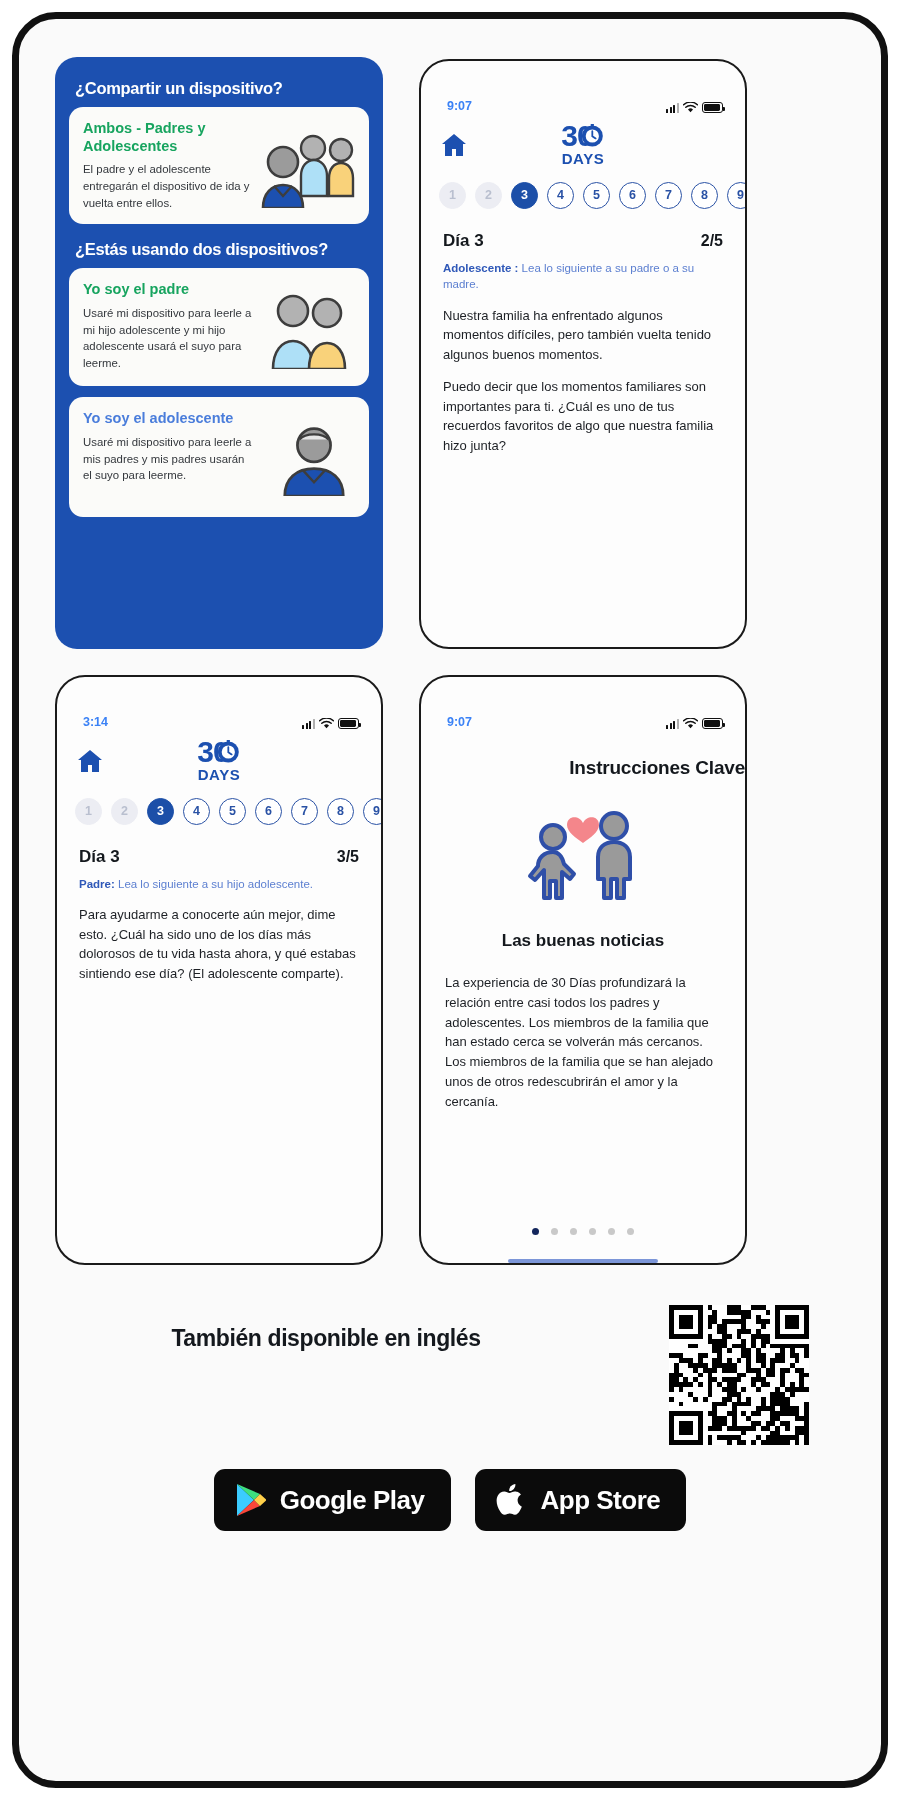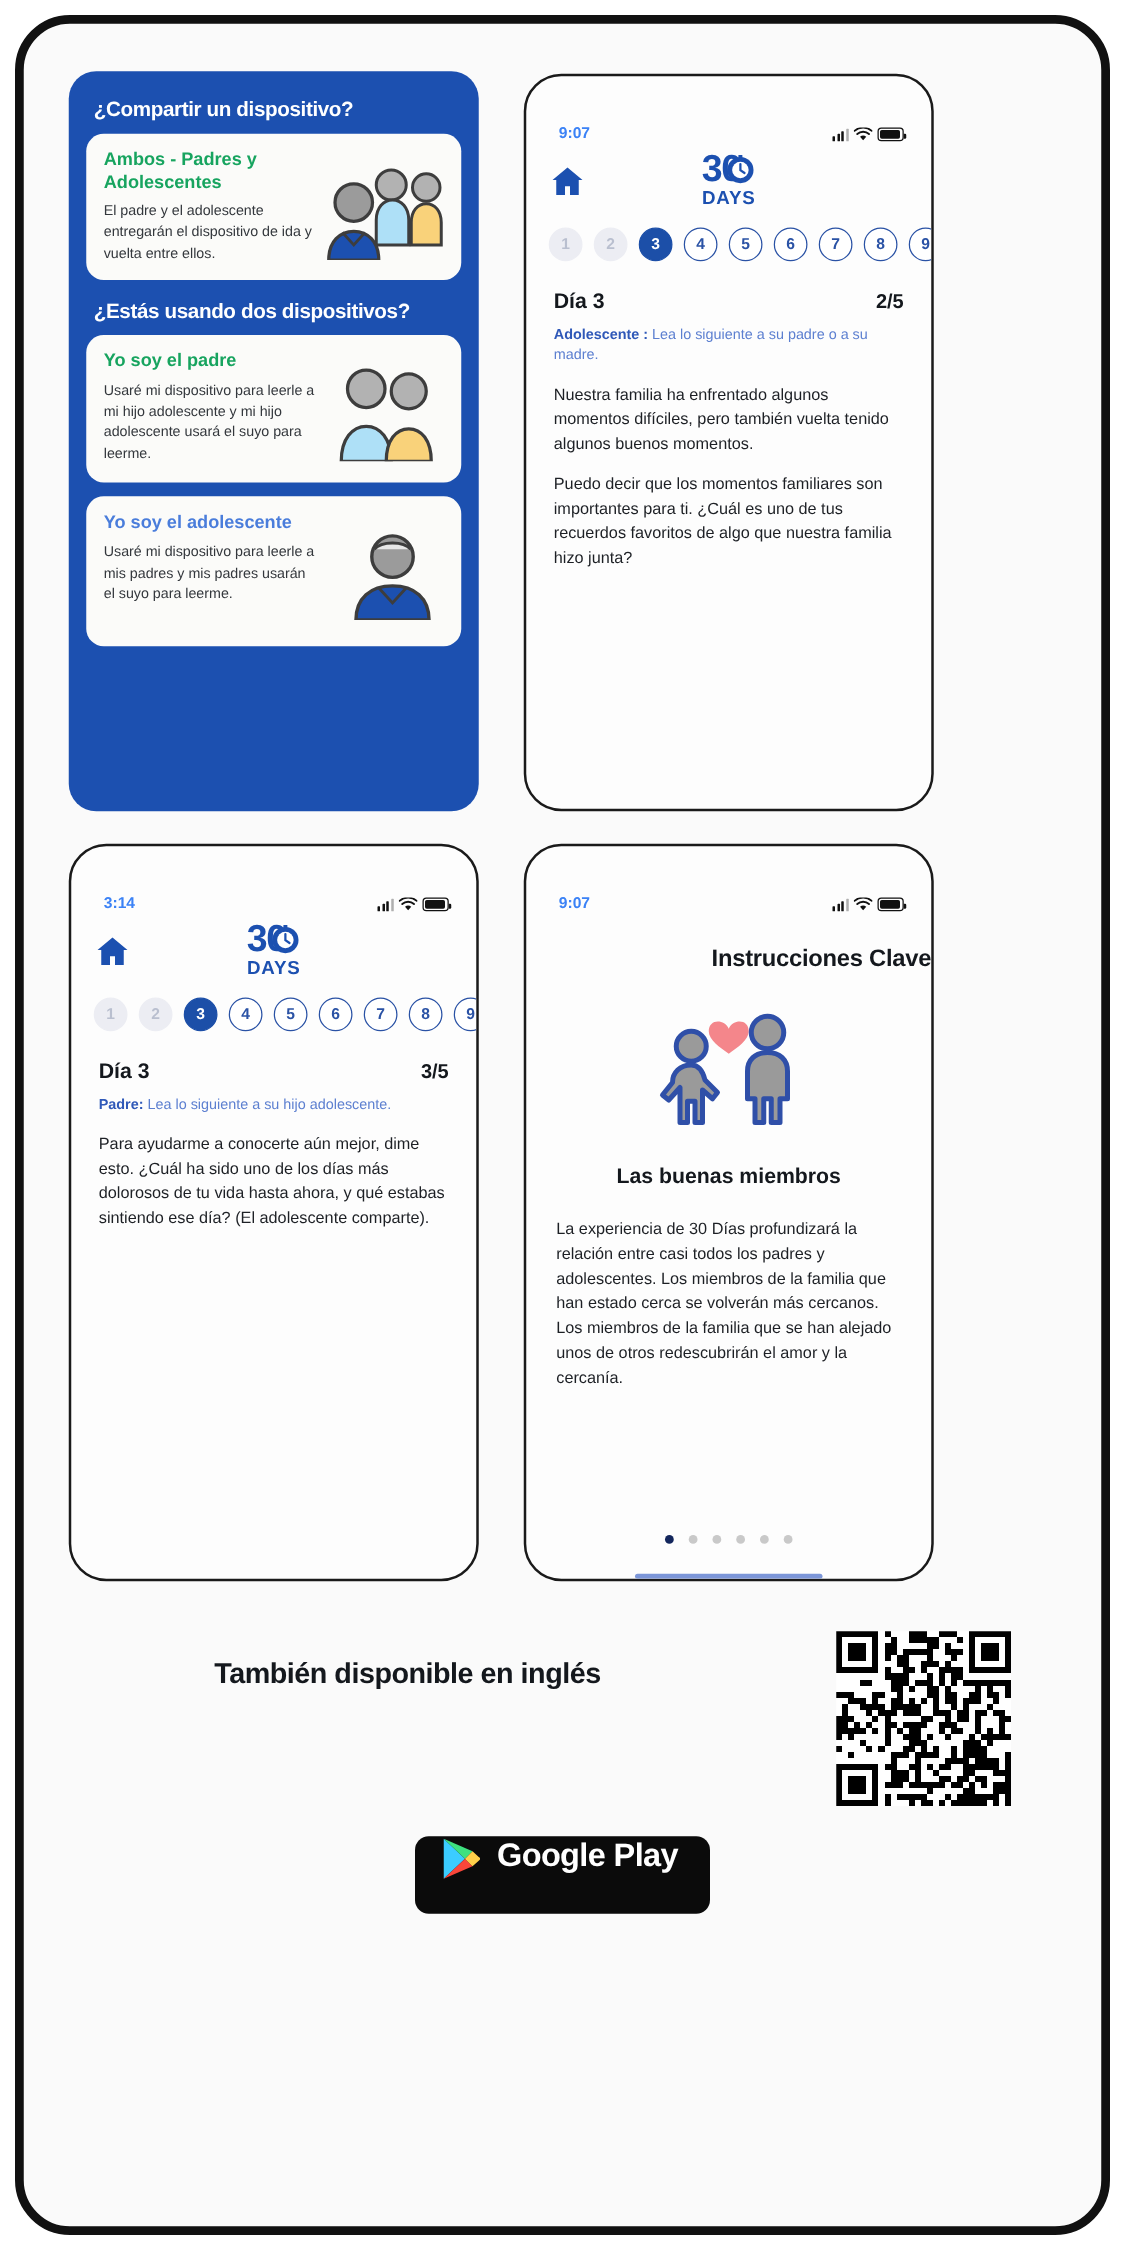--- a/index.html
+++ b/index.html
@@ -191,21 +191,21 @@
     margin-top: 12px; letter-spacing: -.4px;
   }
   .qr { position: absolute; right: 72px; top: 14px; width: 140px; height: 140px; }
 
   .stores {
     position: absolute; left: 0; right: 0; top: 178px;
     display: flex; justify-content: center; gap: 24px;
   }
   .storebtn {
     background: #0b0b0b; border-radius: 11px;
-    height: 62px; display: flex; 
+    height: 62px; display: flex; align-items: center;
     padding: 0 26px 0 20px; gap: 14px;
   }
   .storebtn .lbl { color: #fff; font-size: 26px; font-weight: bold; letter-spacing: -.5px; }
 </style>
 </head>
 <body>
 
 <div class="poster">
 
   <div class="bluecard">
@@ -412,21 +412,21 @@
     <div class="p4art">
       <svg width="140" height="108" viewBox="0 0 140 108">
         <path d="M70 24c-3.5-8-16-8-16 2 0 7 9 13 16 18 7-5 16-11 16-18 0-10-12.5-10-16-2z" fill="#f4868b"></path>
         <circle cx="40" cy="38" r="12" fill="#9a9a9a" stroke="#2f4fa8" stroke-width="4"></circle>
         <path d="M40 53c-9 0-15 6-15 14l-8 10 5 4 9-10v28h6V82h6v17h6V73l8 7 4-5-10-10c-2-8-6-12-11-12z" fill="#9a9a9a" stroke="#2f4fa8" stroke-width="4" stroke-linejoin="round"></path>
         <circle cx="101" cy="27" r="13" fill="#9a9a9a" stroke="#2f4fa8" stroke-width="4"></circle>
         <path d="M101 43c-10 0-16 6-16 15v22h6v19h7V80h6v19h7V80h6V58c0-9-6-15-16-15z" fill="#9a9a9a" stroke="#2f4fa8" stroke-width="4" stroke-linejoin="round"></path>
       </svg>
     </div>
 
-    <div class="p4sub">Las buenas miembros</div>
+    <div class="p4sub">Las buenas noticias</div>
 
     <div class="p4body">La experiencia de 30 Días profundizará la relación entre casi todos los padres y adolescentes. Los miembros de la familia que han estado cerca se volverán más cercanos. Los miembros de la familia que se han alejado unos de otros redescubrirán el amor y la cercanía.</div>
 
     <div class="dots">
         <i class="on"></i>
         <i></i>
         <i></i>
         <i></i>
         <i></i>
         <i></i>
@@ -880,15 +880,22 @@
     <div class="stores">
       <div class="storebtn">
         <svg width="32" height="36" viewBox="0 0 32 36">
           <path d="M3 2v32l17-16z" fill="#3bccff"></path>
           <path d="M3 2l17 16 6-6z" fill="#3ee07f"></path>
           <path d="M3 34l17-16 6 6z" fill="#f9463a"></path>
           <path d="M20 18l6-6 5 4.5c1.6 1 1.6 2 0 3L26 24z" fill="#ffd04a"></path>
         </svg>
         <span class="lbl">Google Play</span>
       </div>
+      <div class="storebtn">
+        <svg width="32" height="38" viewBox="0 0 32 38">
+          <path d="M22.6 19.6c0-4 3.2-5.9 3.4-6-1.8-2.7-4.7-3-5.7-3.1-2.4-.2-4.7 1.4-5.9 1.4-1.2 0-3.1-1.4-5.1-1.4-2.6 0-5 1.5-6.4 3.9-2.7 4.7-.7 11.7 2 15.5 1.3 1.9 2.8 4 4.9 3.9 2-.1 2.7-1.3 5.1-1.3s3 1.3 5.1 1.2c2.1 0 3.4-1.9 4.7-3.8 1.5-2.2 2.1-4.3 2.1-4.4-.1 0-4.1-1.6-4.2-6.2z" fill="#fff"></path>
+          <path d="M18.8 7.9c1.1-1.3 1.8-3.1 1.6-4.9-1.6.1-3.5 1.1-4.6 2.3-1 1.1-1.9 3-1.6 4.7 1.7.2 3.5-.9 4.6-2.1z" fill="#fff"></path>
+        </svg>
+        <span class="lbl">App Store</span>
+      </div>
     </div>
   </div>
 </div>
 
 </body></html>

